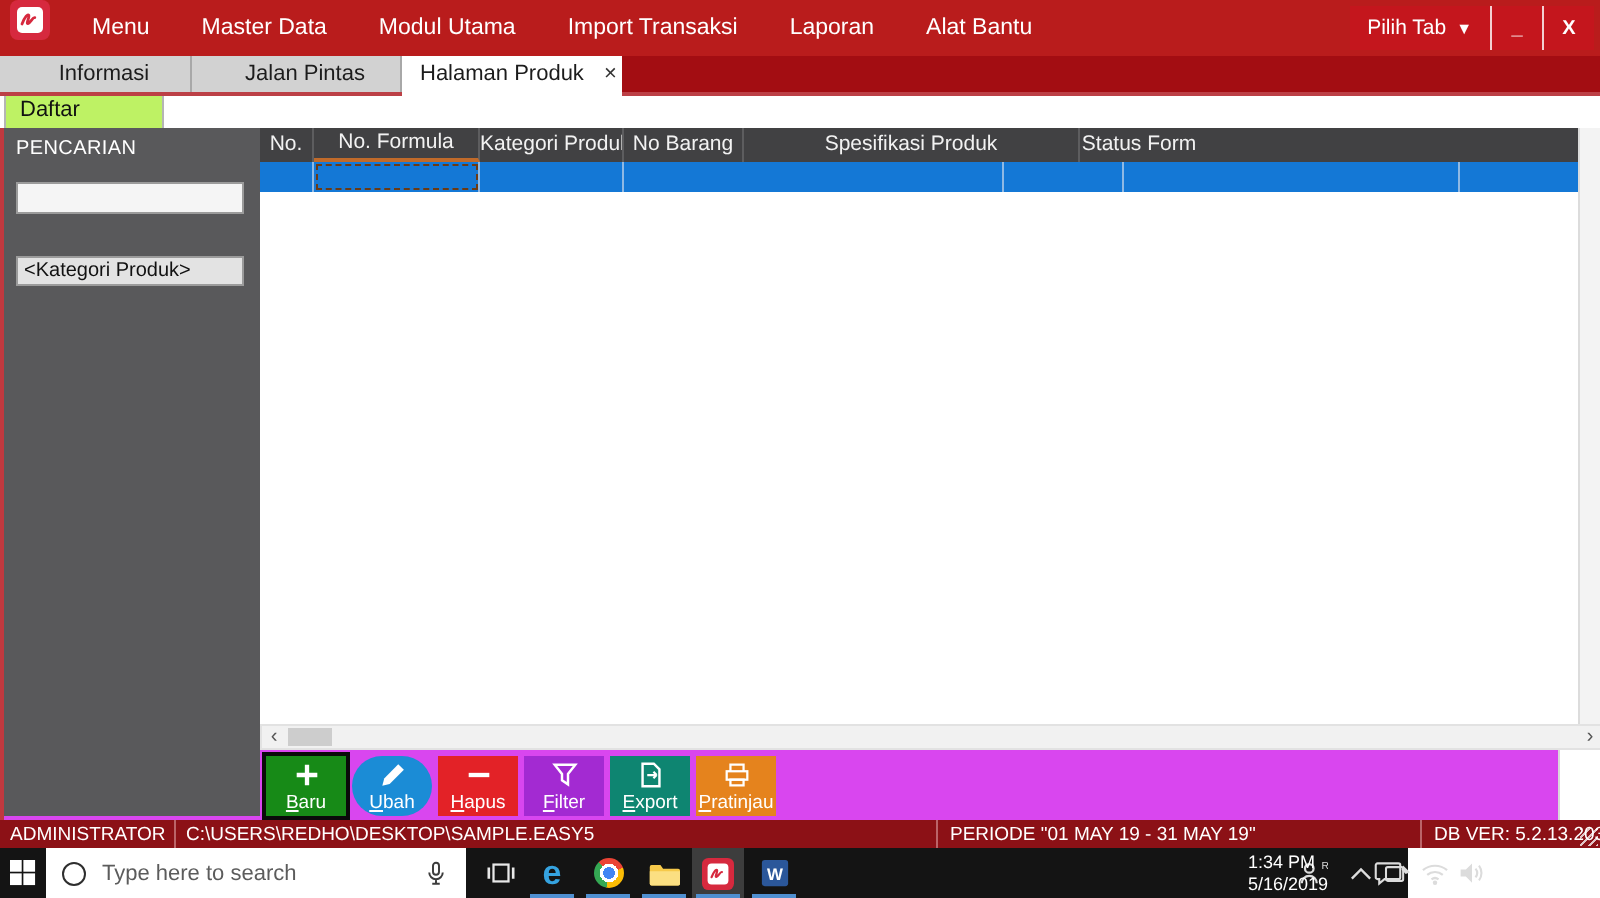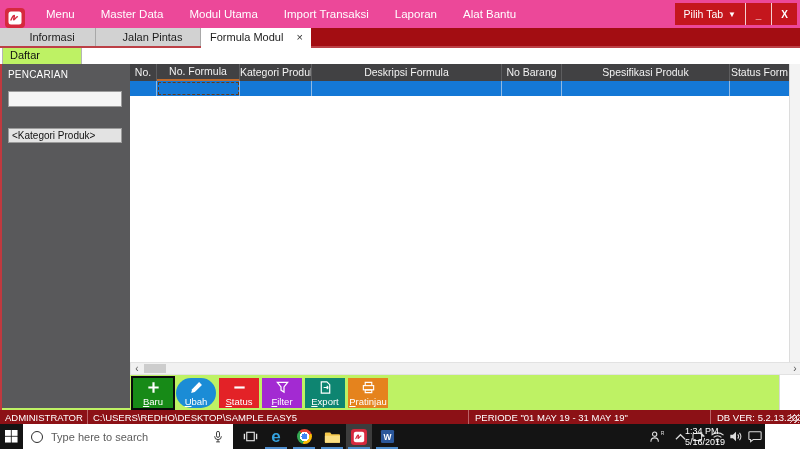--- a/index.html
+++ b/index.html
@@ -1,21 +1,21 @@
 <!DOCTYPE html>
 <html><head>
 <meta charset="utf-8">
 <style>
   * { margin:0; padding:0; box-sizing:border-box; }
   html,body { width:800px; height:449px; }
   body { font-family:"Liberation Sans", sans-serif; background:#fff; overflow:hidden; }
   #screen { position:relative; width:800px; height:449px; background:#fff; overflow:hidden; }
 
   
-  #menubar { position:absolute; left:0; top:0; width:800px; height:28px; background:#ec4899; display:flex; align-items:flex-end; }
+  #menubar { position:absolute; left:0; top:0; width:800px; height:28px; background:#b91c1c; display:flex; align-items:flex-start; }
   .app-logo { width:20px; height:20px; margin-left:5px; flex:0 0 auto; }
   #menu-items { display:flex; align-items:center; margin-left:8px; }
   .mb-item { color:#fff; font-size:11.5px; padding:0 13px; line-height:28px; cursor:default; white-space:nowrap; }
   #mb-controls { position:absolute; right:3px; top:3px; height:22px; display:flex; align-items:stretch; background:#c4161d; }
   .mb-ctl { color:#fff; font-size:10.5px; display:flex; align-items:center; padding:0 9px; border-left:1px solid rgba(255,255,255,.8); white-space:nowrap; }
   .mb-ctl:first-child { border-left:none; }
   .mb-ctl .caret { font-size:8px; margin-left:5px; }
   .mb-ctl.sq { width:26px; justify-content:center; font-weight:bold; font-size:10px; }
 
   
@@ -24,21 +24,21 @@
   .tab.t0 { width:96px; }
   .tab.t1 { width:105px; }
   .tab.active { background:#fff; border-right:none; width:110px; height:20px; position:relative; z-index:3; display:flex; justify-content:space-between; padding-right:8px; }
   .tab.active .close-x { font-size:11px; color:#333; margin-left:10px; }
 
   
   #subtabrow { position:absolute; left:0; top:46px; width:800px; height:18px; background:#fff; border-top:2px solid #bc4046; }
   #subtab { position:absolute; left:2px; top:0; width:80px; height:16px; background:#bef264; border-left:1px solid #b5b5b5; border-right:1px solid #b5b5b5; font-size:11px; line-height:15px; padding-left:7px; color:#111; }
 
   
-  #main { position:absolute; left:0; top:64px; width:780px; height:346px; background:#bef264; border-left:2px solid #c0393f; border-right:1px solid #d8d8d8; }
+  #main { position:absolute; left:0; top:64px; width:780px; height:346px; background:#d946ef; border-left:2px solid #c0393f; border-right:1px solid #d8d8d8; }
   #sidebar { position:absolute; left:0; top:0; width:128px; height:344px; background:#59595b; padding:5px 6px; }
   #sidebar-title { color:#fff; font-size:10px; letter-spacing:.2px; margin-bottom:11px; }
   #sidebar-search { width:114px; height:16px; background:#f5f5f5; border:1px solid #9b9b9b; font-size:10px; padding:0 3px; display:block; }
   #sidebar-kategori { width:114px; height:15px; background:#e3e3e3; border:1px solid #9b9b9b; font-size:10px; line-height:13px; padding:0 3px; margin-top:21px; color:#111; white-space:nowrap; overflow:hidden; }
 
   
   #grid { position:absolute; left:128px; top:0; width:659px; height:298px; background:#fff; }
   #grid-header { display:flex; height:17px; background:#414143; }
   .hcell { color:#f2f2f2; font-size:10.5px; line-height:16px; text-align:center; border-right:1px solid #5d5d5f; overflow:hidden; white-space:nowrap; }
   .c0{width:27px;} .c1{width:83px;} .c2{width:72px;} .c3{width:190px;} .c4{width:60px;} .c5{width:168px;} .c6{width:59px; border-right:none;text-align:center;}
@@ -65,21 +65,21 @@
   .tbtn .lbl::first-letter { text-decoration:underline; }
 
   
   #statusbar { position:absolute; left:0; top:410px; width:800px; height:14px; background:#8c1116; color:#fff; font-size:9.5px; }
   .sb-text { position:absolute; top:2px; white-space:nowrap; }
   .sb-sep { position:absolute; top:0; width:1px; height:14px; background:#bb6468; }
   #sb-grip { position:absolute; right:1px; top:4px; width:9px; height:9px;
     background:repeating-linear-gradient(135deg, rgba(255,255,255,.75) 0 1px, transparent 1px 3px); }
 
   
-  #taskbar { position:absolute; left:0; top:424px; width:765px; height:25px; background:#141414; }
+  #taskbar { position:absolute; left:0; top:424px; width:704px; height:25px; background:#141414; }
   #start-btn { position:absolute; left:0; top:0; width:23px; height:25px; display:flex; align-items:center; justify-content:center; }
   #task-search { position:absolute; left:23px; top:0; width:210px; height:25px; background:#fff; display:flex; align-items:center; }
   #cortana-ring { width:12px; height:12px; border:1.6px solid #2e2e2e; border-radius:50%; margin-left:8px; flex:0 0 auto; }
   #task-search .ph { color:#5c5c5c; font-size:11px; margin-left:8px; flex:1 1 auto; white-space:nowrap; overflow:hidden; }
   .tb-ico { position:absolute; top:0; width:26px; height:25px; display:flex; align-items:center; justify-content:center; }
   .tb-ico .runline { position:absolute; bottom:0; left:2px; right:2px; height:2px; background:#4f8fd0; }
   .tb-ico.hl { background:#3d3d3d; }
   .edge-e { color:#35a3e0; font-size:17px; font-weight:bold; line-height:17px; }
   .chrome-ball { width:15px; height:15px; border-radius:50%;
     background: radial-gradient(circle at 50% 50%, #4285f4 0 3px, #fff 3px 4.6px, transparent 4.6px),
@@ -113,21 +113,21 @@
       </span>
       <span class="mb-ctl sq">_</span>
       <span class="mb-ctl sq">X</span>
     </div>
   </div>
 
   <div id="tabstrip">
     <span class="tab t0">Informasi</span>
     <span class="tab t1">Jalan Pintas</span>
     <span class="tab active">
-      <span>Formula Modul</span>
+      <span>Halaman Produk</span>
       <span class="close-x">×</span>
     </span>
   </div>
 
   <div id="subtabrow">
     <span id="subtab">Daftar</span>
   </div>
 
   <div id="main">
 
@@ -135,21 +135,20 @@
       <div id="sidebar-title">PENCARIAN</div>
       <input id="sidebar-search" type="text" value="" style="">
       <div id="sidebar-kategori">&lt;Kategori Produk&gt;</div>
     </div>
 
     <div id="grid">
       <div id="grid-header">
         <span class="hcell c0">No.</span>
         <span class="hcell c1">No. Formula</span>
         <span class="hcell c2">Kategori Produk</span>
-        <span class="hcell c3">Deskripsi Formula</span>
         <span class="hcell c4">No Barang</span>
         <span class="hcell c5">Spesifikasi Produk</span>
         <span class="hcell c6">Status Form</span>
       </div>
       <div id="grid-row">
         <span class="rcell c0"></span>
         <span class="rcell c1"></span>
         <span class="rcell c2"></span>
         <span class="rcell c3"></span>
         <span class="rcell c4"></span>
@@ -175,21 +174,21 @@
       <div class="tbtn" style="background: rgb(27, 140, 214); border-radius: 15px;">
         <svg width="15" height="15" viewBox="0 0 16 16">
           <path d="M10.8 2.2l3 3-7.6 7.6-3.9 1 1-3.9z" fill="#fff"></path>
         </svg>
         <span class="lbl">Ubah</span>
       </div>
       <div class="tbtn" style="background: rgb(227, 34, 39);">
         <svg width="15" height="15" viewBox="0 0 16 16">
           <path d="M2.5 8h11" stroke="#fff" stroke-width="2.3"></path>
         </svg>
-        <span class="lbl">Status</span>
+        <span class="lbl">Hapus</span>
       </div>
       <div class="tbtn" style="background: rgb(163, 42, 210);">
         <svg width="15" height="15" viewBox="0 0 16 16">
           <path d="M2.5 2.5h11L9.6 7.4V13l-3.2-2.2V7.4z" fill="none" stroke="#fff" stroke-width="1.3"></path>
         </svg>
         <span class="lbl">Filter</span>
       </div>
       <div class="tbtn" style="background: rgb(14, 133, 113);">
         <svg width="15" height="15" viewBox="0 0 16 16">
           <path d="M3.5 2h6l3 3v9h-9z" fill="none" stroke="#fff" stroke-width="1.3"></path>

